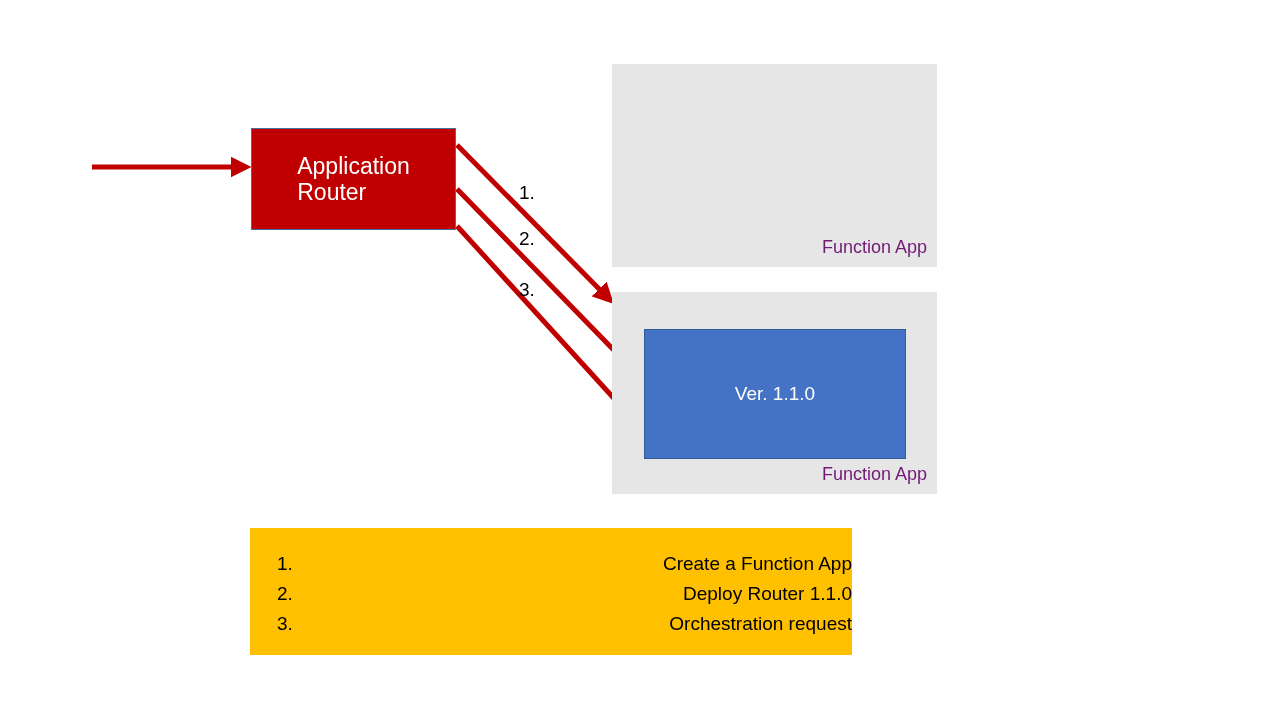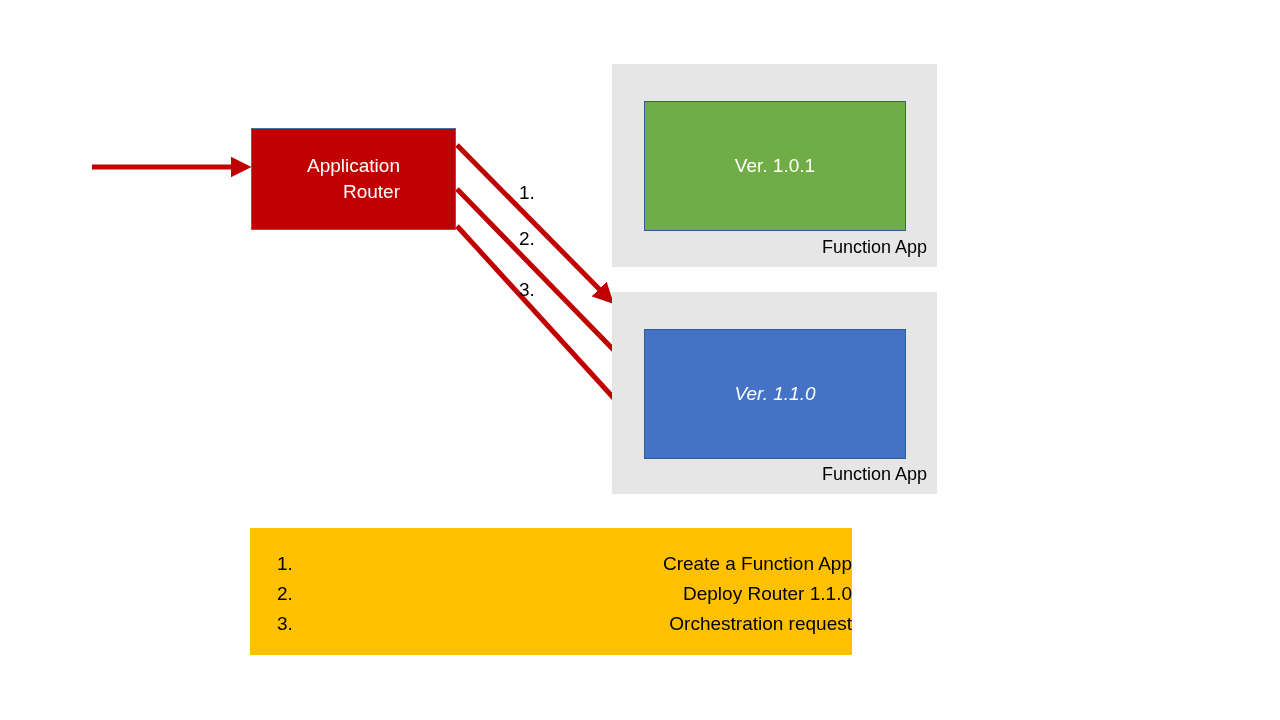--- a/index.html
+++ b/index.html
@@ -39,23 +39,23 @@
     height: 102px;
     background: #C00000;
     border: 1px solid #41719C;
     box-sizing: border-box;
     display: flex;
     align-items: center;
     justify-content: center;
   }
   #router-label {
     color: #ffffff;
-    font-size: 19px;
+    font-size: 23px;
     line-height: 26px;
-    text-align: right;
+    text-align: left;
     white-space: pre-line;
   }
 
   
   .fa-container {
     position: absolute;
     background: #E7E6E6;
     box-sizing: border-box;
   }
   #fa-top {
@@ -76,31 +76,31 @@
     top: 37px;
     width: 262px;
     height: 130px;
     border: 1px solid #2E5C96;
     box-sizing: border-box;
     display: flex;
     align-items: center;
     justify-content: center;
   }
   #fa-top .fa-version { background: #70AD47; }
-  #fa-bottom .fa-version { background: #4472C4; font-style: italic; }
+  #fa-bottom .fa-version { background: #4472C4; }
   .fa-version-label {
     color: #ffffff;
     font-size: 19px;
     line-height: 24px;
   }
   .fa-caption {
     position: absolute;
     right: 10px;
     bottom: 8px;
-    color: #000000;
+    color: #701a75;
     font-size: 18px;
     line-height: 24px;
     text-align: right;
   }
 
   
   .step-marker {
     position: absolute;
     color: #000000;
     font-size: 19px;
@@ -160,23 +160,20 @@
   <div id="router-box">
     <div id="router-label">Application
 Router</div>
   </div>
 
   <div class="step-marker" id="step-marker-1">1.</div>
   <div class="step-marker" id="step-marker-2">2.</div>
   <div class="step-marker" id="step-marker-3">3.</div>
 
   <div class="fa-container" id="fa-top">
-    <div class="fa-version">
-      <span class="fa-version-label">Ver. 1.0.1</span>
-    </div>
     <div class="fa-caption">Function App</div>
   </div>
 
   <div class="fa-container" id="fa-bottom">
     <div class="fa-version">
       <span class="fa-version-label">Ver. 1.1.0</span>
     </div>
     <div class="fa-caption">Function App</div>
   </div>
 

